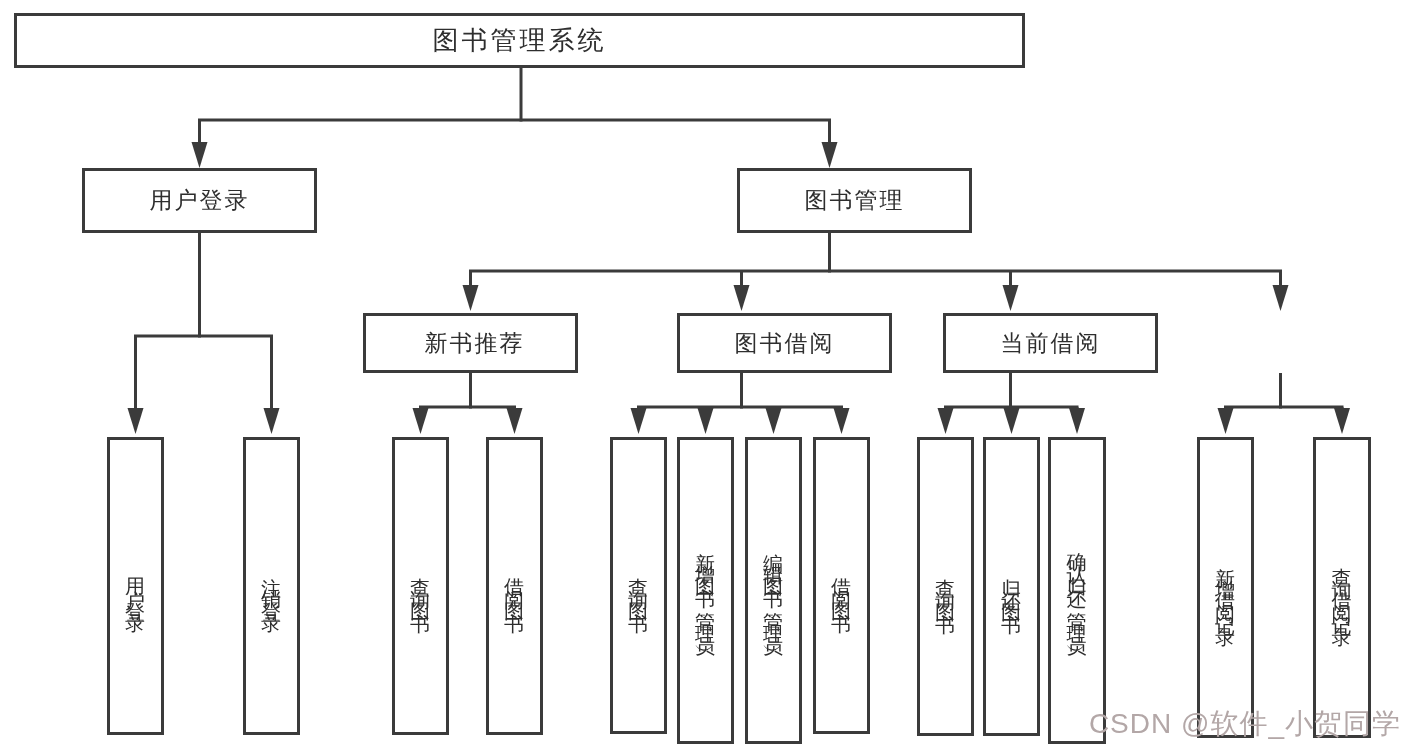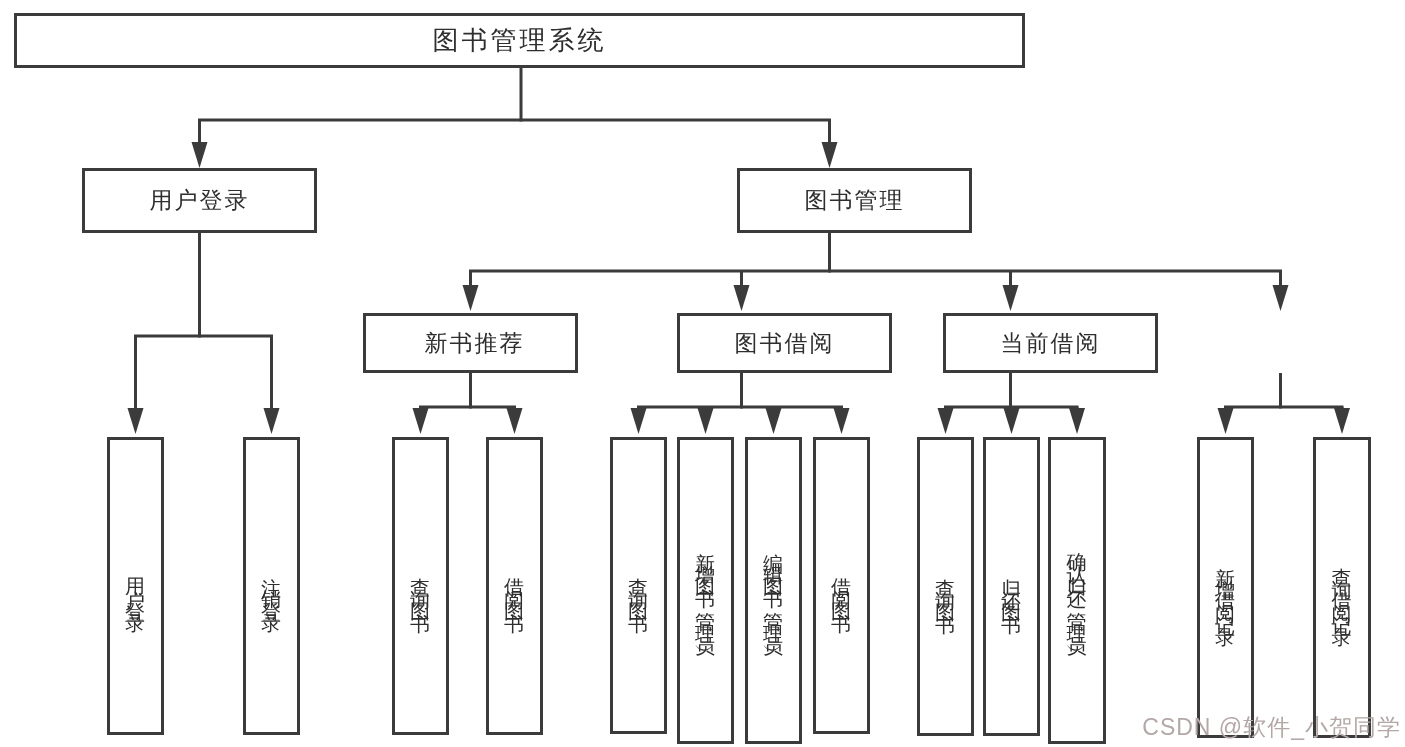--- a/index.html
+++ b/index.html
@@ -59,21 +59,21 @@
     text-orientation:mixed;
     font-size:20px;
     letter-spacing:12px;
     line-height:1;
     white-space:nowrap;
   }
   .watermark{
     position:absolute;
     right:4px;
     bottom:4px;
-    font-size:23px;
+    font-size:28px;
     letter-spacing:1px;
     color:var(--watermark);
     z-index:5;
     white-space:nowrap;
   }
 </style>
 </head>
 <body>
 
 <div class="canvas">

